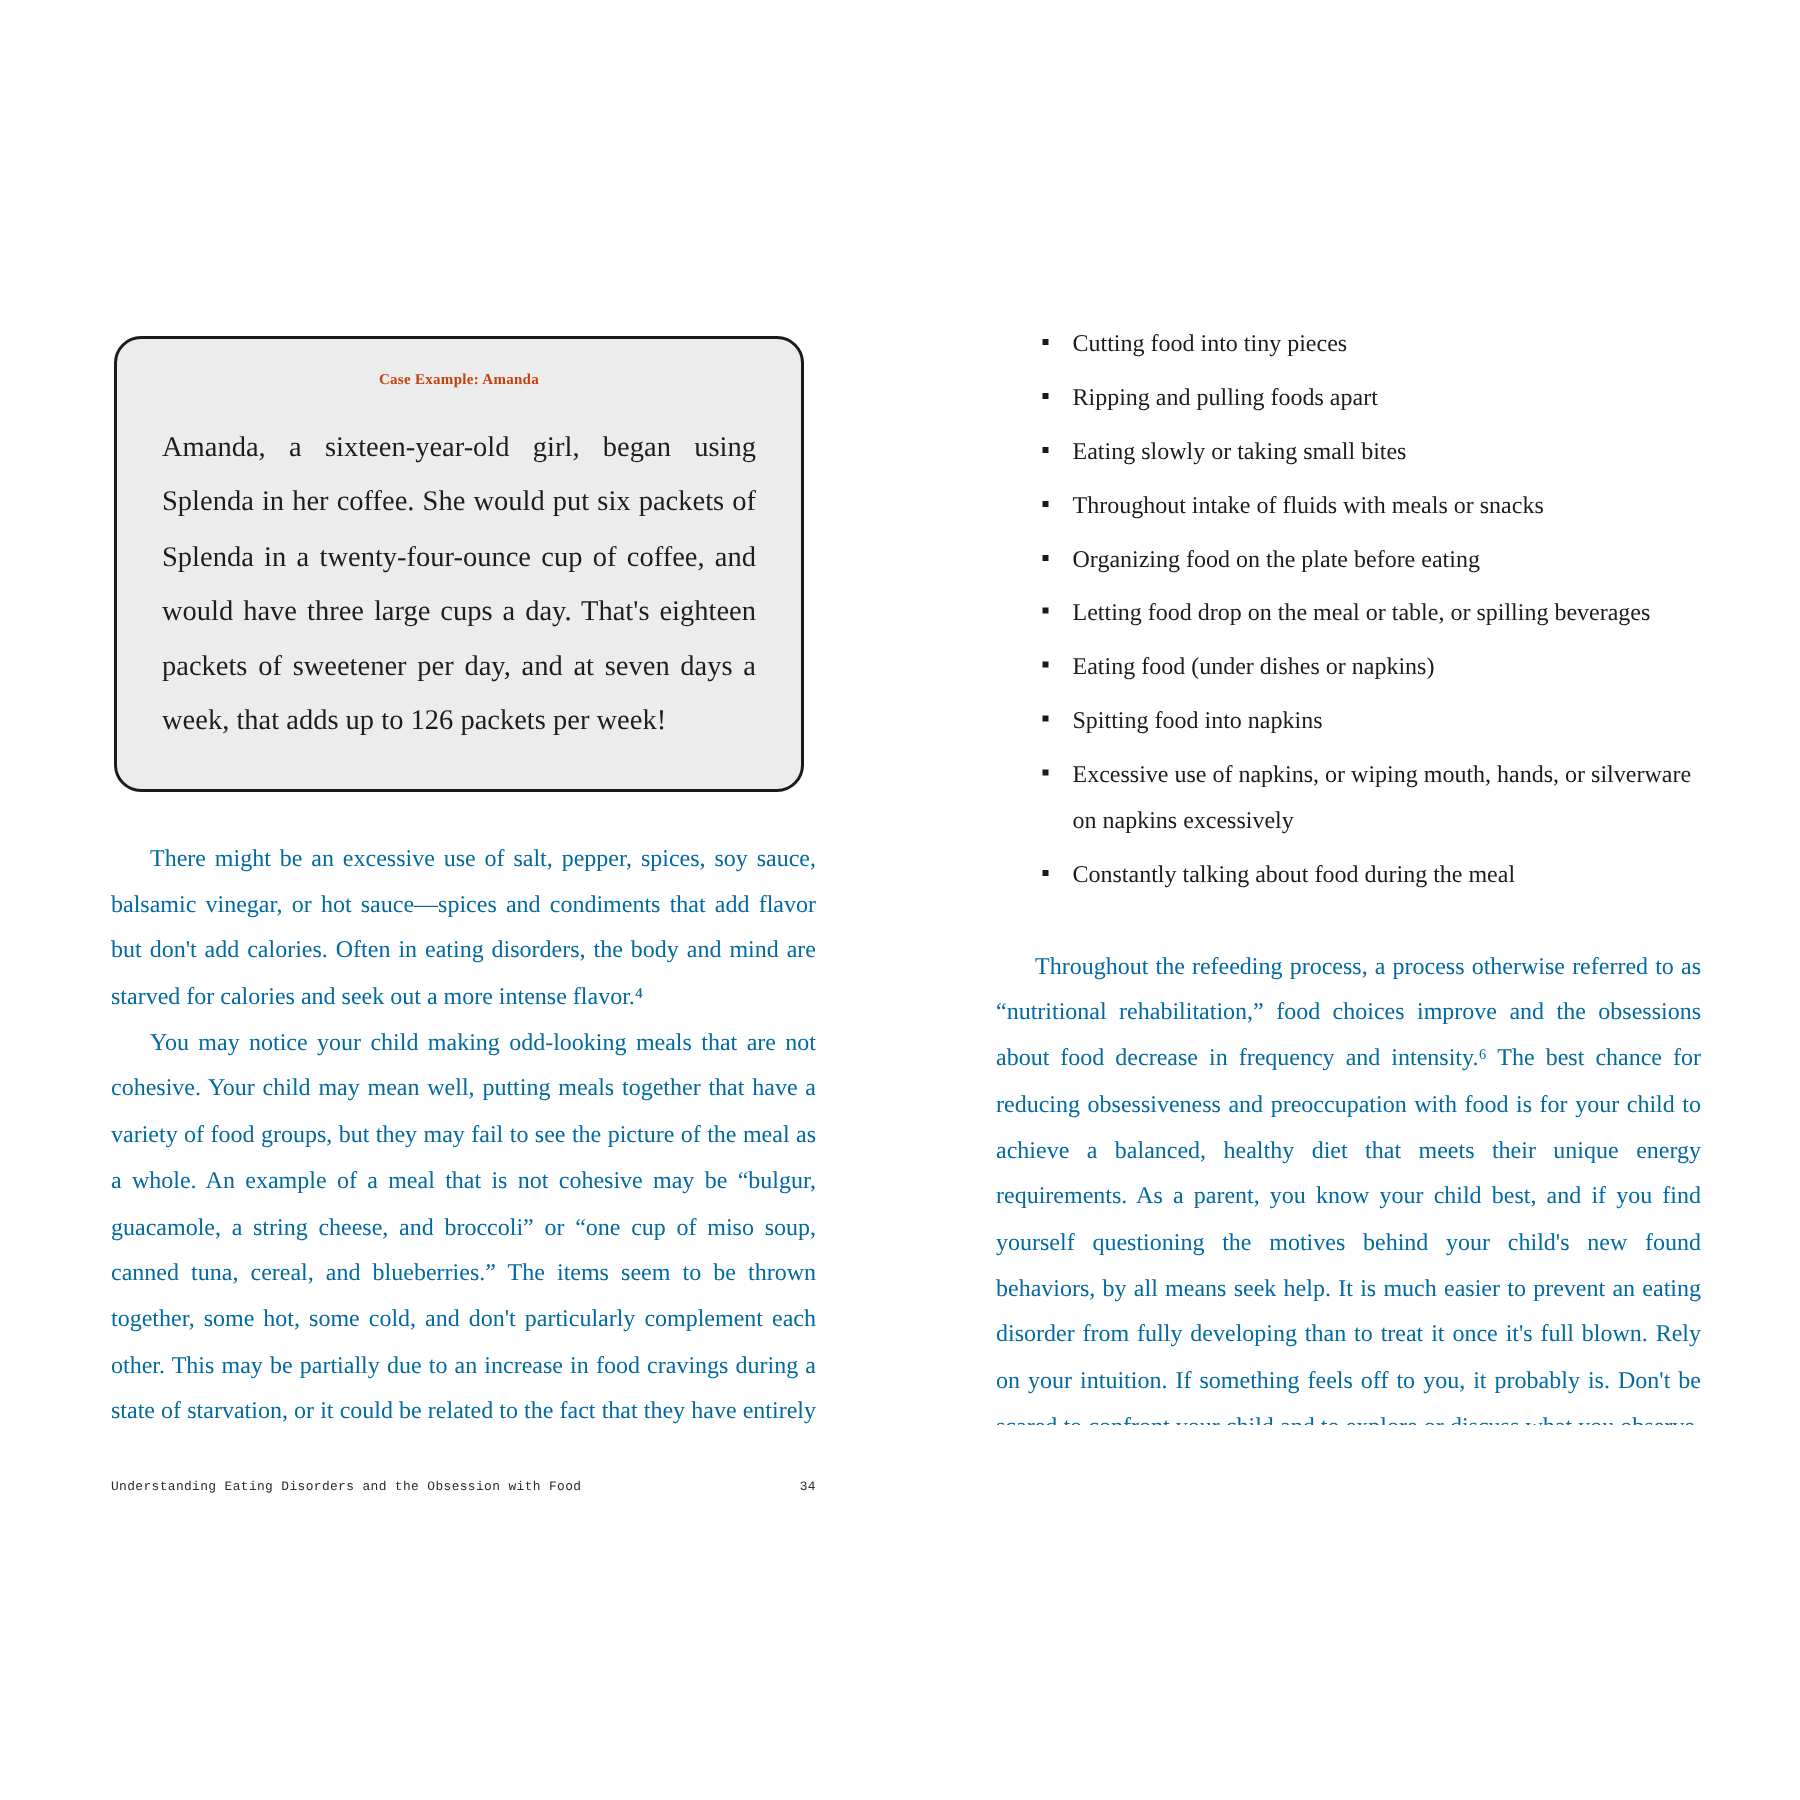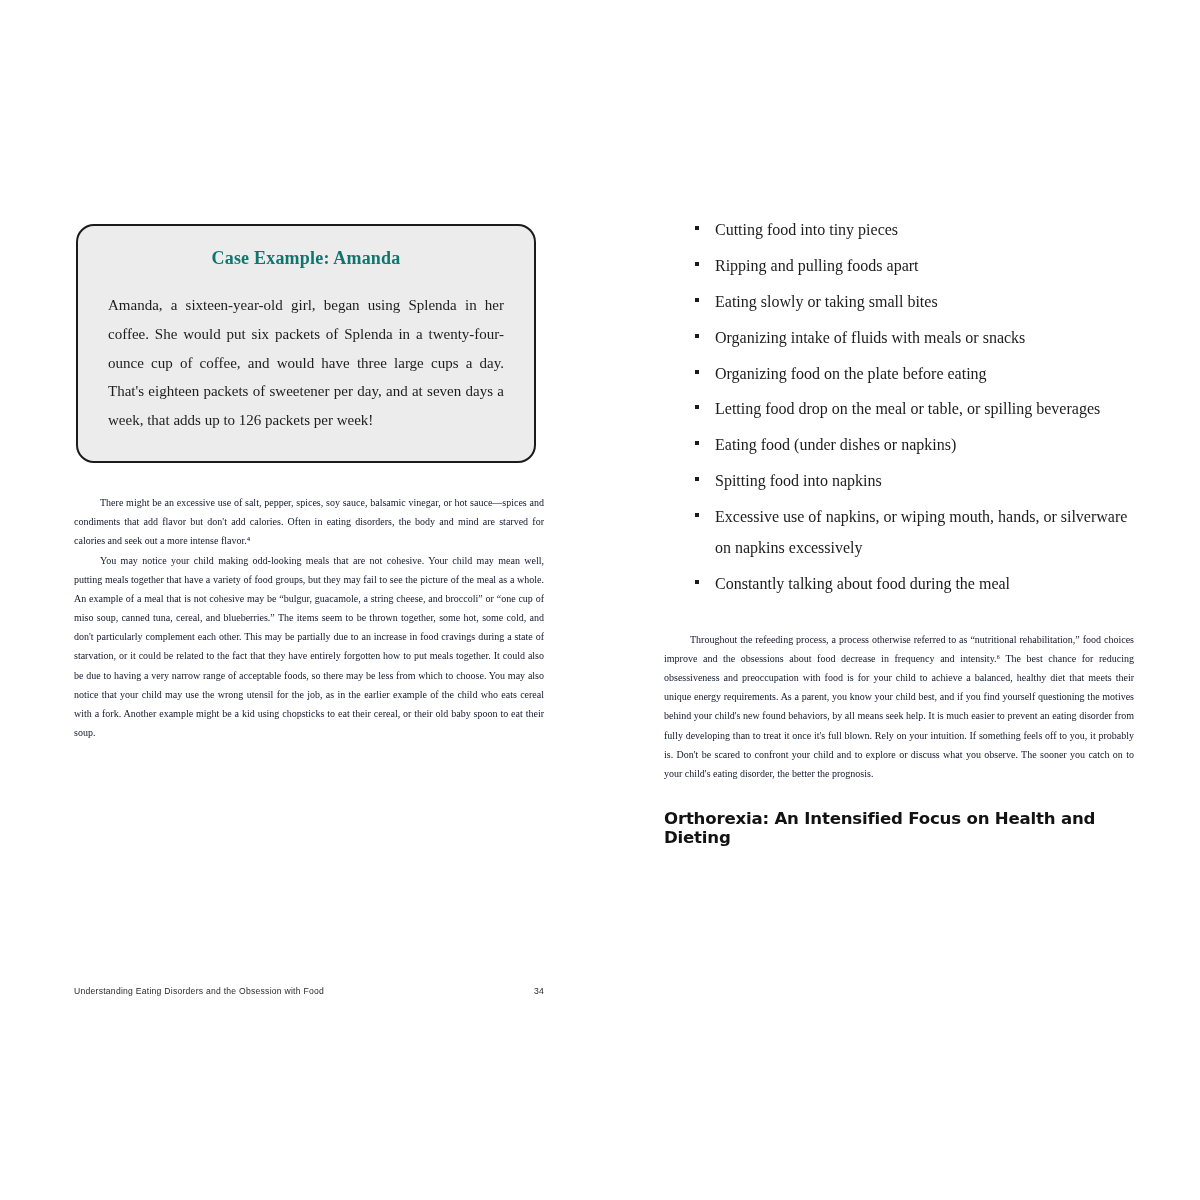--- a/index.html
+++ b/index.html
@@ -49,41 +49,41 @@
     width: 460px;
     margin: 14px 0 0 2px;
     padding: 22px 30px 26px 30px;
     border: 2.5px solid #1b1b1b;
     border-radius: 18px;
     background: #ececec;
   }
   .callout-title {
     text-align: center;
     font-weight: bold;
-    font-size: 18px;
+    font-size: 10px;
     letter-spacing: 0.2px;
     margin: 0 0 22px 0;
-    color: #0f766e;
+    color: #c2410c;
   }
   .callout-body {
     margin: 0;
-    font-size: 15px;
+    font-size: 19px;
     line-height: 1.92;
     text-align: justify;
     color: #1d1d1d;
   }
 
   
   p.body {
     margin: 0;
-    font-size: 10px;
+    font-size: 16px;
     line-height: 1.92;
     text-align: justify;
     text-indent: 26px;
-    color: #0f172a;
+    color: #0369a1;
     hyphens: auto;
   }
   p.body.first { margin-top: 30px; }
 
   
   ul.bullets {
     margin: 0;
     padding: 0 0 0 24px;
     list-style: none;
   }
@@ -116,21 +116,21 @@
     color: #121212;
   }
 
   
   .footer {
     position: absolute;
     left: 0;
     bottom: 0;
     width: 470px;
     height: 18px;
-    font-family: Liberation Sans, sans-serif;
+    font-family: Liberation Mono, monospace;
     font-size: 8.6px;
     letter-spacing: 0.25px;
     color: #2a2a2a;
     display: flex;
     align-items: center;
   }
   .footer .fl { flex: 0 0 auto; }
   .footer .spacer { flex: 1 1 auto; }
   .footer .fr { flex: 0 0 auto; }
   .footer.right-page .fl { font-weight: normal; }
@@ -161,21 +161,21 @@
     </div>
   </div>
 
   <div class="page page-right">
     <div class="page-body">
 
       <ul class="bullets">
         <li>Cutting food into tiny pieces</li>
         <li>Ripping and pulling foods apart</li>
         <li>Eating slowly or taking small bites</li>
-        <li>Organizing intake of fluids with meals or snacks</li>
+        <li>Throughout intake of fluids with meals or snacks</li>
         <li>Organizing food on the plate before eating</li>
         <li>Letting food drop on the meal or table, or spilling beverages</li>
         <li>Eating food (under dishes or napkins)</li>
         <li>Spitting food into napkins</li>
         <li>Excessive use of napkins, or wiping mouth, hands, or silverware on napkins excessively</li>
         <li>Constantly talking about food during the meal</li>
       </ul>
 
       <p class="body first">Throughout the refeeding process, a process otherwise referred to as “nutritional rehabilitation,” food choices improve and the obsessions about food decrease in frequency and intensity.⁶ The best chance for reducing obsessiveness and preoccupation with food is for your child to achieve a balanced, healthy diet that meets their unique energy requirements. As a parent, you know your child best, and if you find yourself questioning the motives behind your child's new found behaviors, by all means seek help. It is much easier to prevent an eating disorder from fully developing than to treat it once it's full blown. Rely on your intuition. If something feels off to you, it probably is. Don't be scared to confront your child and to explore or discuss what you observe. The sooner you catch on to your child's eating disorder, the better the prognosis.</p>
 

